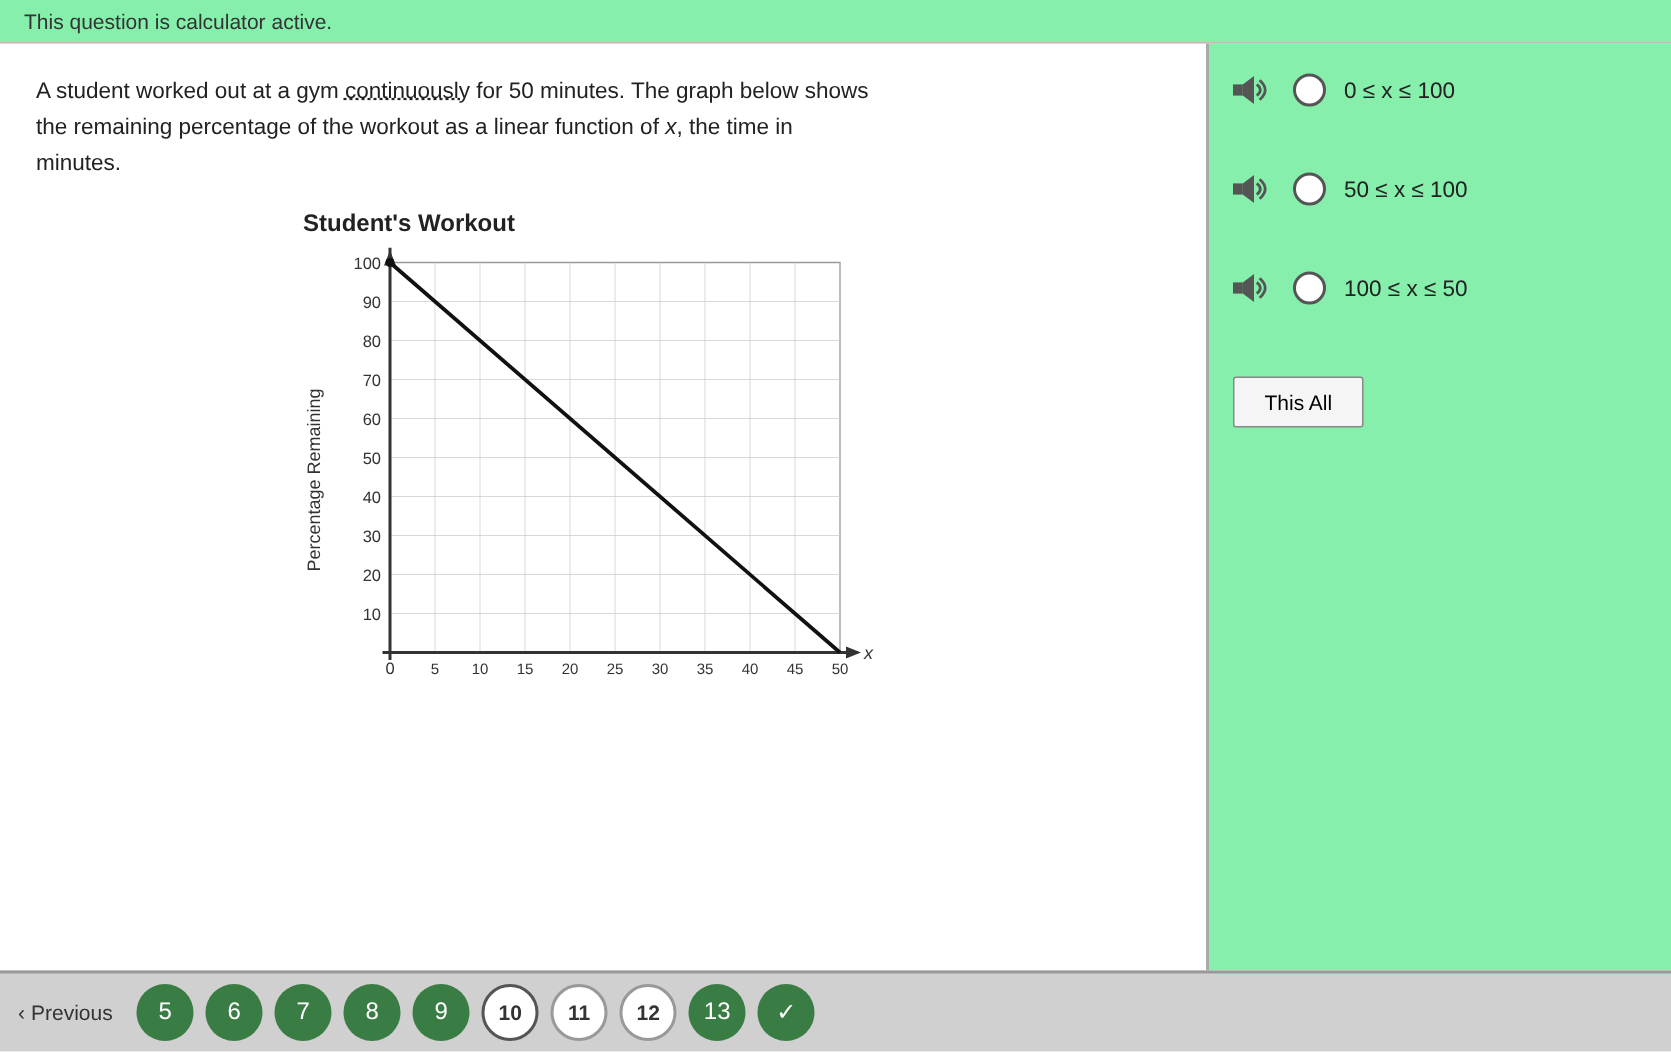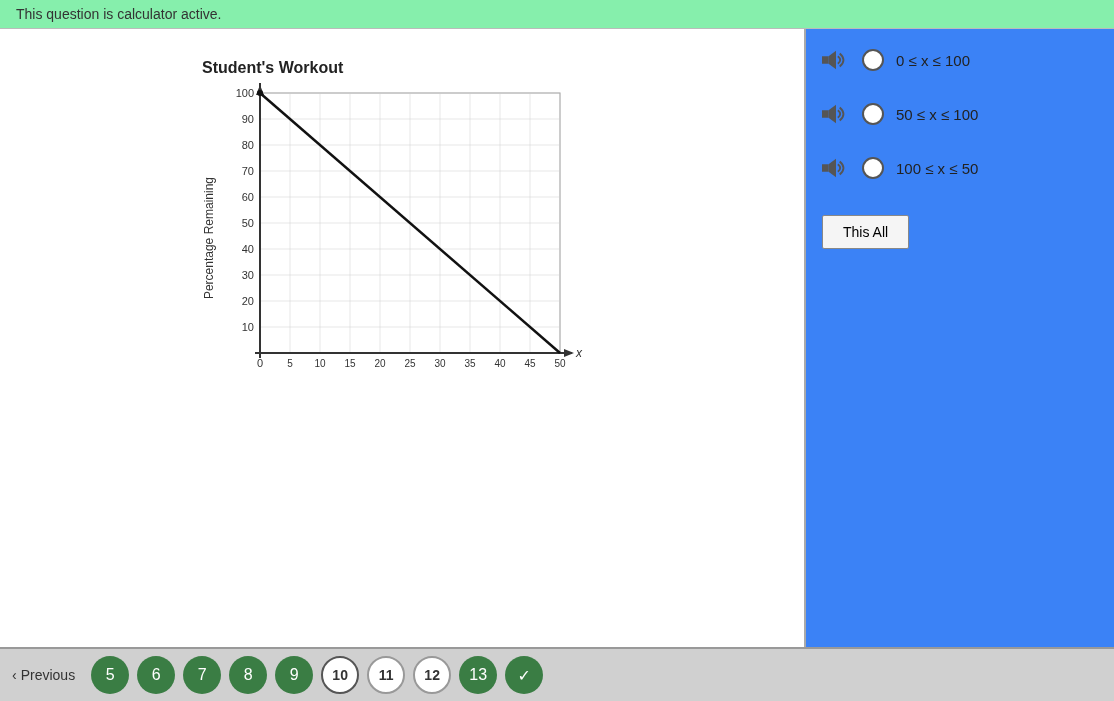--- a/index.html
+++ b/index.html
@@ -83,26 +83,26 @@
     .chart-inner {
       position: relative;
     }
 
     .chart-svg {
       display: block;
     }
 
     .right-panel {
       width: 310px;
-      background: #3b82f6;
+      background: #86efac;
       border-left: 2px solid #aaa;
       padding: 20px 16px;
       display: flex;
       flex-direction: column;
-      gap: 32px;
+      gap: 44px;
     }
 
     .answer-option {
       display: flex;
       align-items: center;
       gap: 12px;
     }
 
     .speaker-icon {
       width: 28px;
@@ -201,20 +201,23 @@
 </head>
 <body>
 
 <div class="top-bar">
   <span>This question is calculator active.</span>
 </div>
 
 <div class="main-content">
 
   <div class="left-panel">
+    <div class="question-text">
+      <span>A student worked out at a gym </span><span class="underline-dotted">continuously</span><span> for 50 minutes. The graph below shows the remaining percentage of the workout as a linear function of </span><em>x</em><span>, the time in minutes.</span>
+    </div>
 
     <div class="chart-container">
       <div class="chart-wrapper">
         <div class="chart-title">Student's Workout</div>
         <div class="chart-area">
           <div class="y-label-vertical">Percentage Remaining</div>
           <div class="chart-inner">
             <svg class="chart-svg" width="370" height="310" viewBox="0 0 370 310">
 
               <rect x="40" y="10" width="300" height="260" fill="#fff" stroke="#999" stroke-width="1"></rect>

